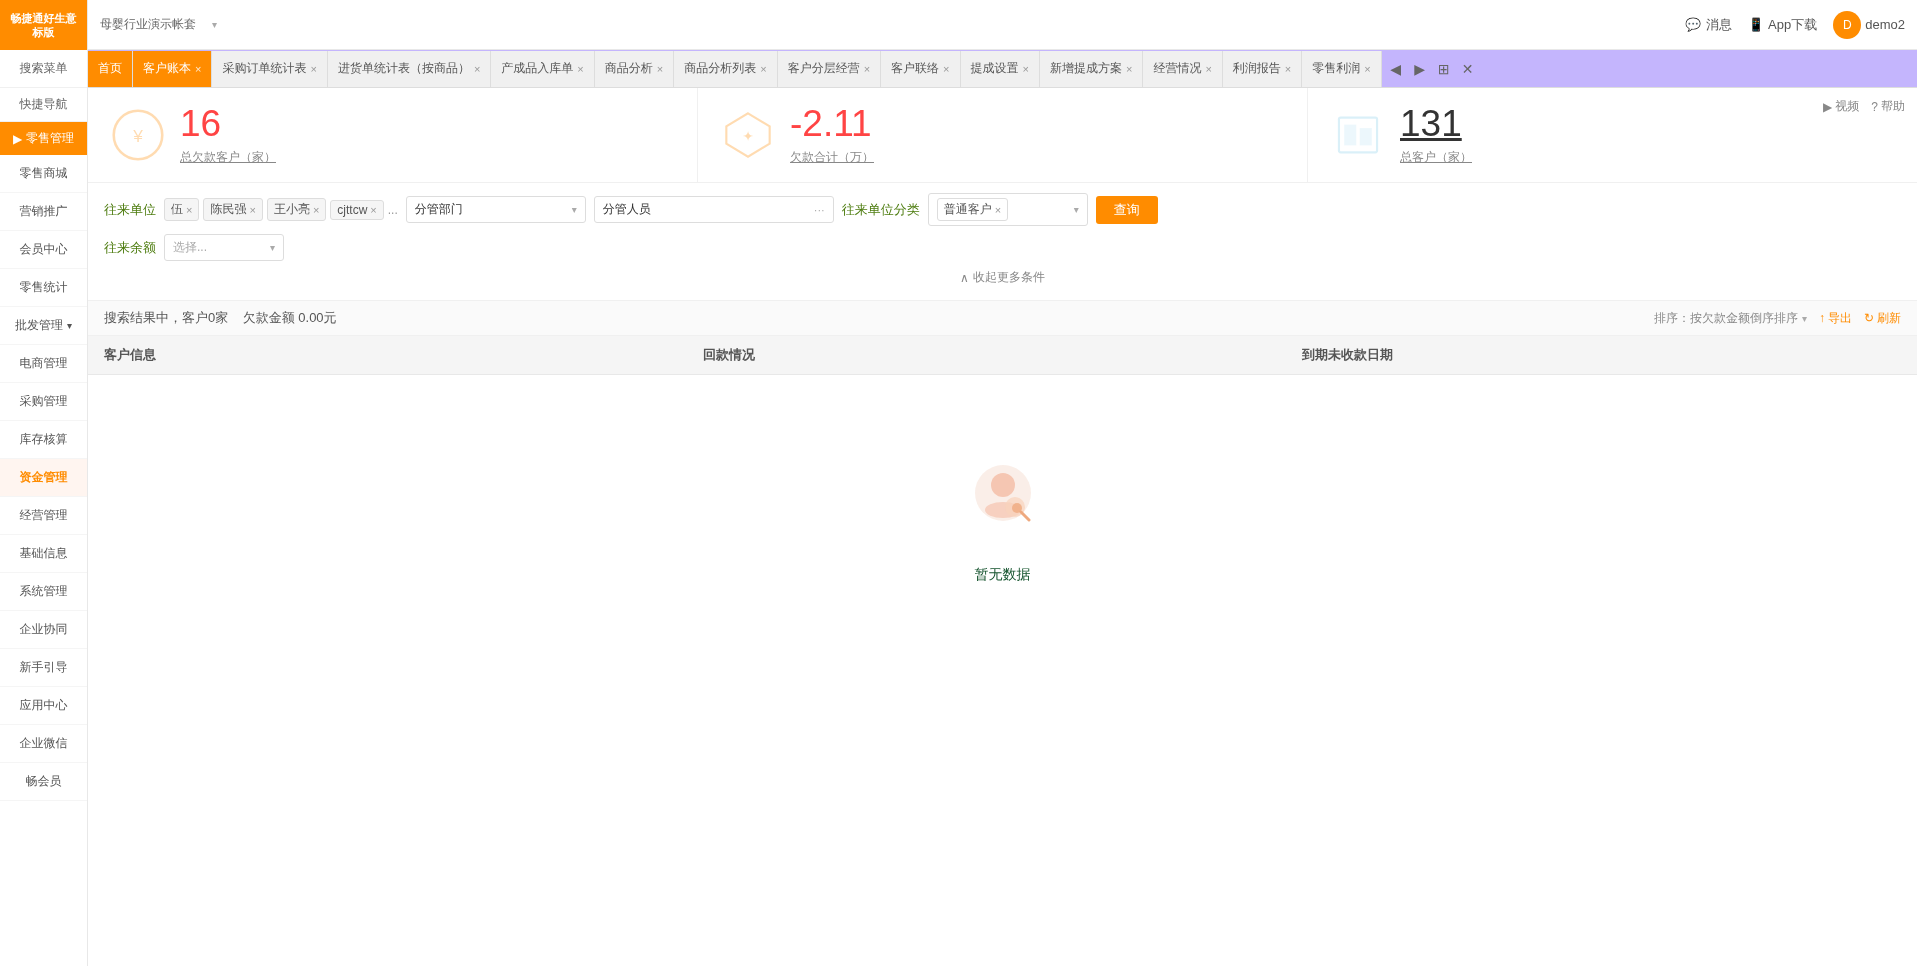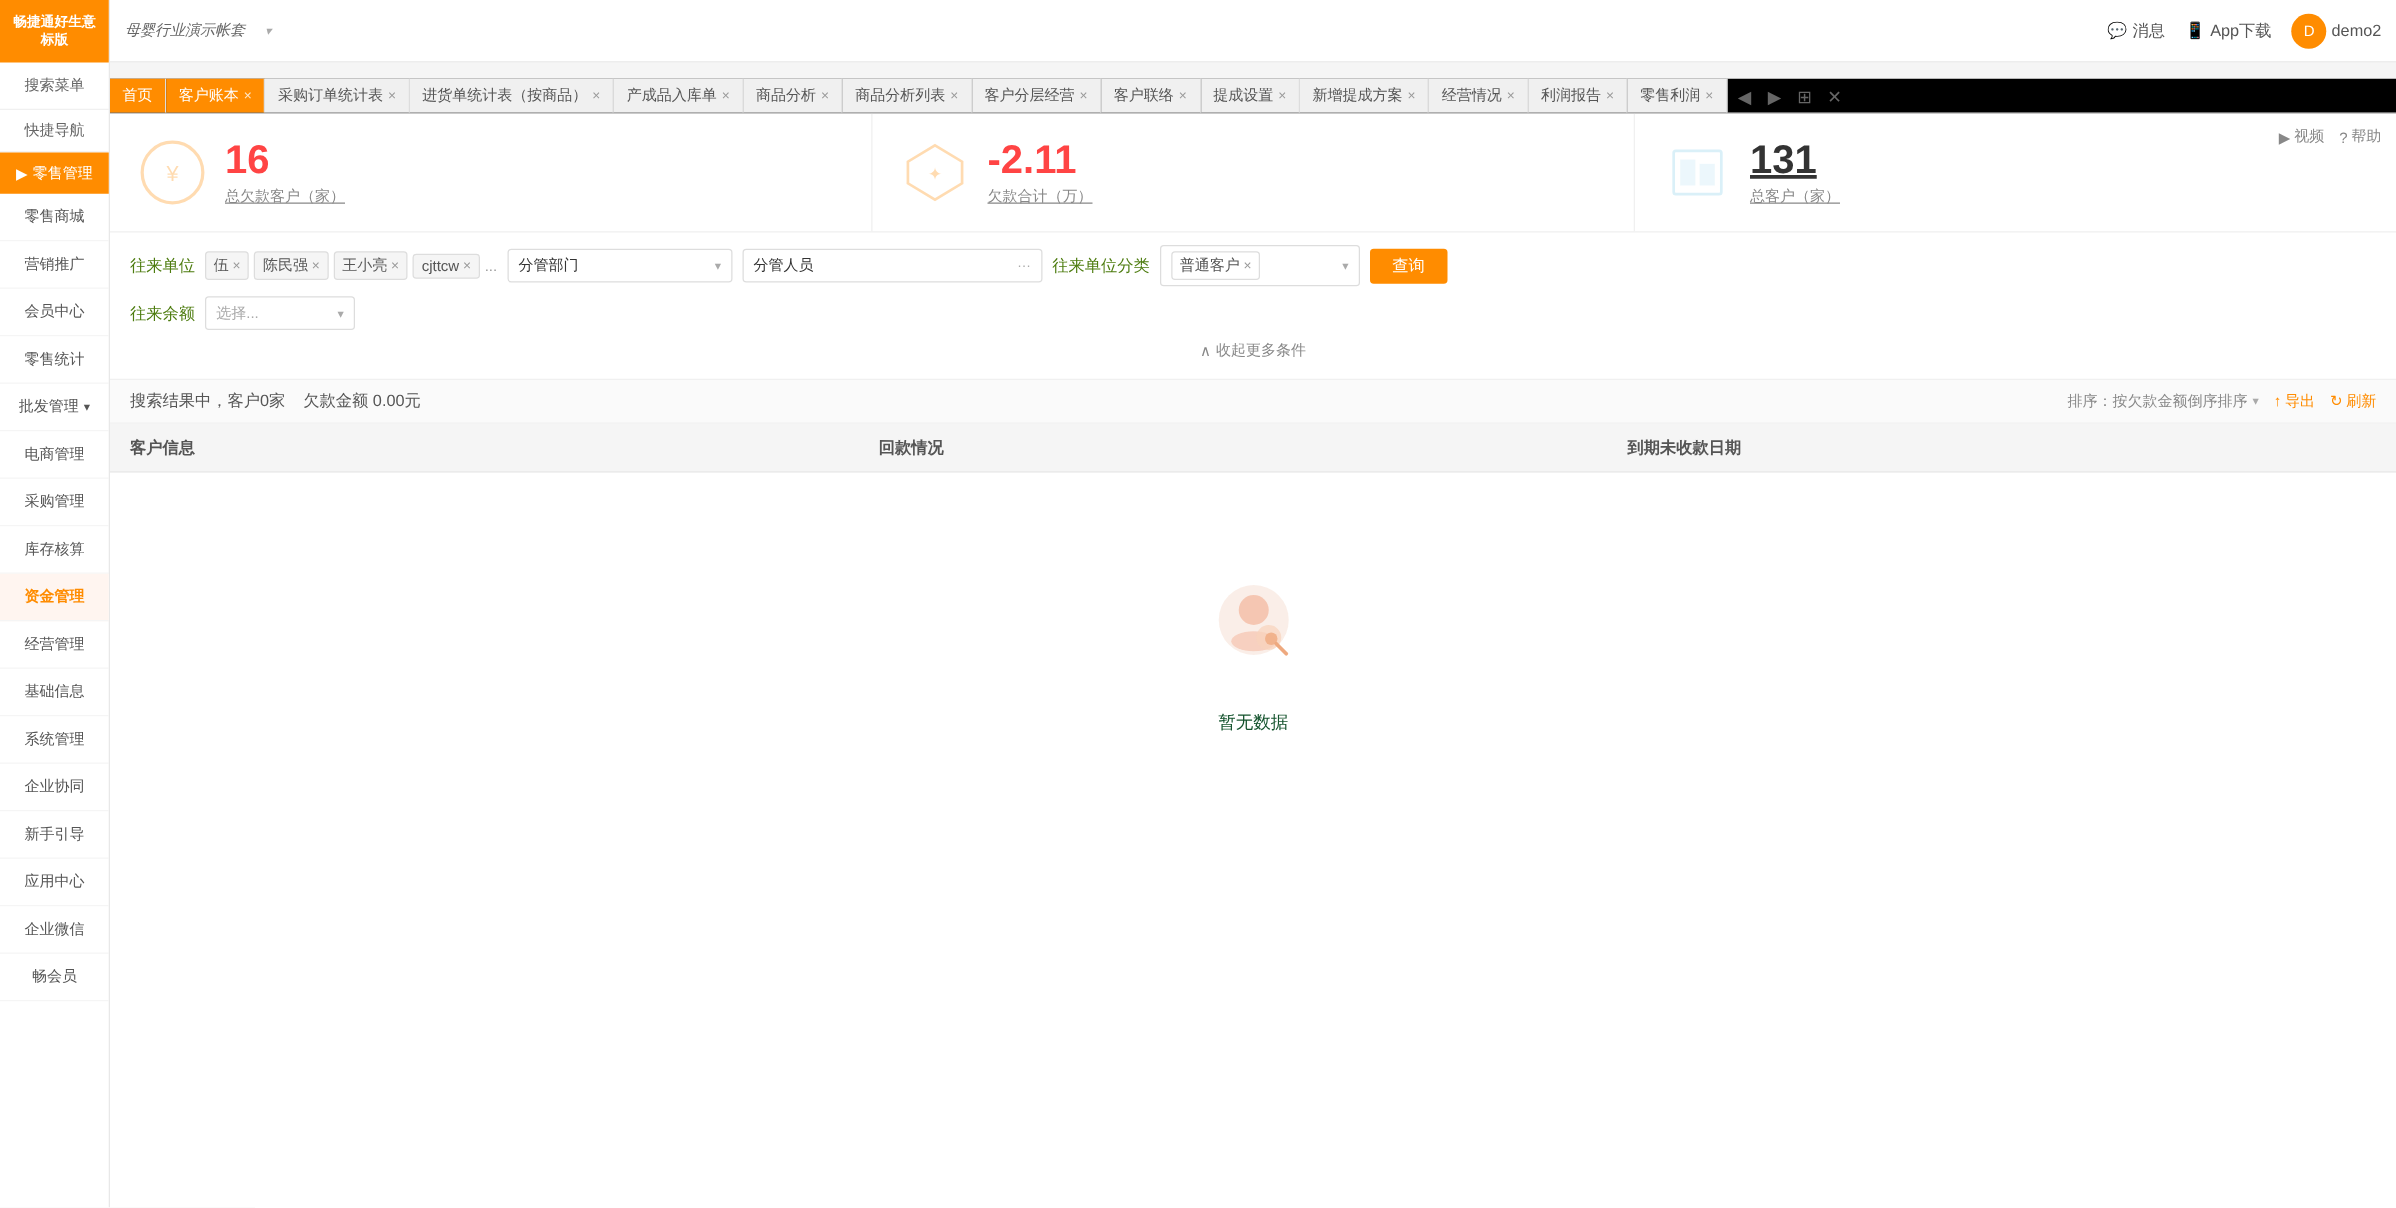--- a/index.html
+++ b/index.html
@@ -14,45 +14,45 @@
     .sidebar-section { padding: 8px 6px; font-size: 12px; color: #fff; background: #ff8c00; cursor: pointer; text-align: center; display: flex; align-items: center; justify-content: center; gap: 4px; }
     .sidebar-section.active { background: #ff8c00; color: #fff; }
     .sidebar-item { padding: 10px 6px; font-size: 12px; color: #555; cursor: pointer; text-align: center; border-bottom: 1px solid #f5f5f5; }
     .sidebar-item.active { color: #ff8c00; font-weight: bold; }
 
     
     .main { flex: 1; display: flex; flex-direction: column; overflow: hidden; }
 
     
     .topbar { height: 50px; background: #fff; display: flex; align-items: center; padding: 0 12px; border-bottom: 1px solid #e8e8e8; gap: 8px; }
-    .topbar-brand { font-size: 12px; color: #666; display: flex; align-items: center; gap: 16px; font-style: italic; }
+    .topbar-brand { font-size: 12px; color: #666; display: flex; align-items: center; gap: 16px; }
     .topbar-right { margin-left: auto; display: flex; align-items: center; gap: 16px; font-size: 13px; color: #555; }
     .topbar-right-item { display: flex; align-items: center; gap: 4px; cursor: pointer; }
     .avatar { width: 28px; height: 28px; border-radius: 50%; background: #ff8c00; display: flex; align-items: center; justify-content: center; color: #fff; font-size: 12px; }
 
     
-    .tabs-bar { height: 28px; background: #000000; display: flex; align-items: center; border-bottom: 1px solid #ddd; overflow: hidden; margin-top: 13px; }
+    .tabs-bar { height: 38px; background: #c4b5fd; display: flex; align-items: center; border-bottom: 1px solid #ddd; overflow: hidden; }
     .tab { height: 36px; display: flex; align-items: center; padding: 0 10px; font-size: 12px; color: #555; cursor: pointer; border-right: 1px solid #ddd; white-space: nowrap; background: #f0f0f0; gap: 4px; flex-shrink: 0; }
     .tab.active { background: #ff8c00; color: #fff; }
     .tab-close { font-size: 11px; color: #999; cursor: pointer; }
     .tab.active .tab-close { color: rgba(255,255,255,0.8); }
     .tab-home { background: #ff8c00; color: #fff; }
     .tabs-nav { display: flex; align-items: center; gap: 4px; padding: 0 4px; }
     .tabs-nav-btn { width: 20px; height: 20px; display: flex; align-items: center; justify-content: center; cursor: pointer; color: #666; font-size: 14px; }
 
     
     .content { flex: 1; overflow-y: auto; background: #fff; }
 
     
     .stats-row { display: flex; background: #fff; border-bottom: 1px solid #f0f0f0; height: 95px; position: relative; }
     .stat-card { flex: 1; display: flex; align-items: center; padding: 15px 20px; border-right: 1px solid #f0f0f0; gap: 12px; }
     .stat-icon { width: 60px; height: 60px; display: flex; align-items: center; justify-content: center; }
     .stat-icon svg { width: 52px; height: 52px; opacity: 0.3; }
     .stat-info { display: flex; flex-direction: column; }
-    .stat-value { font-size: 32px; font-weight: bold; color: #ff4444; line-height: 1.1; }
+    .stat-value { font-size: 37px; font-weight: normal; color: #ff4444; line-height: 1.1; }
     .stat-value.black { color: #333; text-decoration: underline; }
     .stat-label { font-size: 12px; color: #888; margin-top: 4px; text-decoration: underline; }
     .stat-help { position: absolute; right: 12px; top: 10px; display: flex; gap: 12px; font-size: 12px; color: #888; }
     .stat-help span { cursor: pointer; display: flex; align-items: center; gap: 3px; }
 
     
     .filter-area { background: #fff; padding: 10px 16px; border-bottom: 1px solid #f0f0f0; }
     .filter-row { display: flex; align-items: center; gap: 8px; margin-bottom: 8px; flex-wrap: wrap; }
     .filter-label { font-size: 13px; color: #4d7c0f; white-space: nowrap; }
     .filter-tags { display: flex; align-items: center; gap: 4px; flex-wrap: wrap; }

